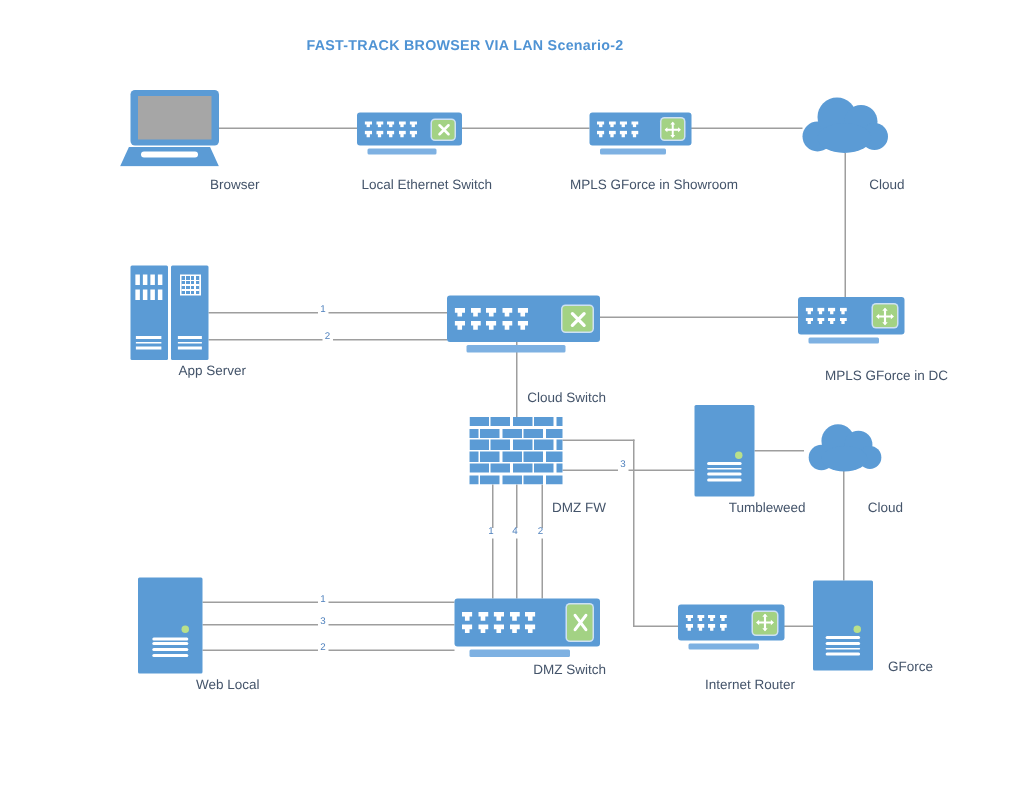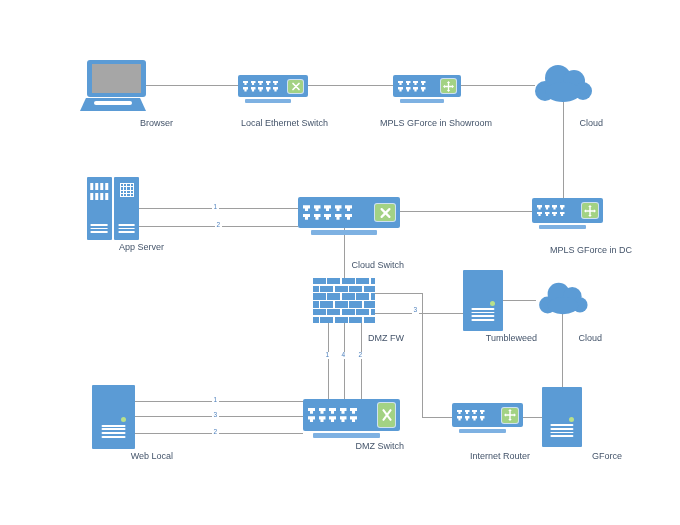--- a/index.html
+++ b/index.html
@@ -70,20 +70,21 @@
   .fwr:nth-child(even){margin-left:-7px;}
   .fwr b{flex:0 0 13px;background:var(--device-blue);}
   .cloud{position:absolute;z-index:3;}
   .cloud g{fill:var(--device-blue);}
 </style>
 </head>
 <body>
 
 <div class="canvas">
 
+  <div class="title">FAST-TRACK BROWSER VIA LAN Scenario-2</div>
 
   <div class="ln h" style="left:146px;top:85px;width:92px"></div>
   <div class="ln h" style="left:298px;top:85px;width:95px"></div>
   <div class="ln h" style="left:451px;top:85px;width:84px"></div>
   <div class="ln v" style="left:563px;top:102px;height:96px"></div>
 
   <div class="ln h" style="left:139px;top:208px;width:159px"></div>
   <div class="ln h" style="left:139px;top:226px;width:159px"></div>
   <div class="ln h" style="left:390px;top:211px;width:142px"></div>
   <div class="ln v" style="left:344px;top:228px;height:50px"></div>
@@ -375,15 +376,15 @@
 
   <div class="tower" style="left:542px;top:387px;width:40px;height:60px">
     <span class="led"></span>
     <div class="slats">
         <i></i>
         <i></i>
         <i></i>
         <i></i>
       </div>
   </div>
-  <div class="lbl" style="left:502px;top:452px;width:120px">GForce</div>
+  <div class="lbl" style="left:502px;top:440px;width:120px">GForce</div>
 
 </div>
 
 </body></html>

